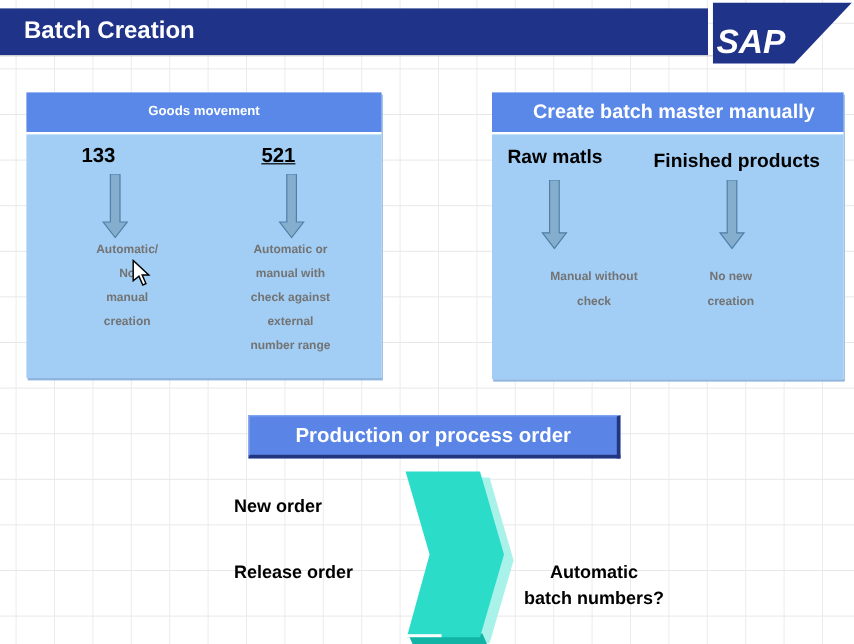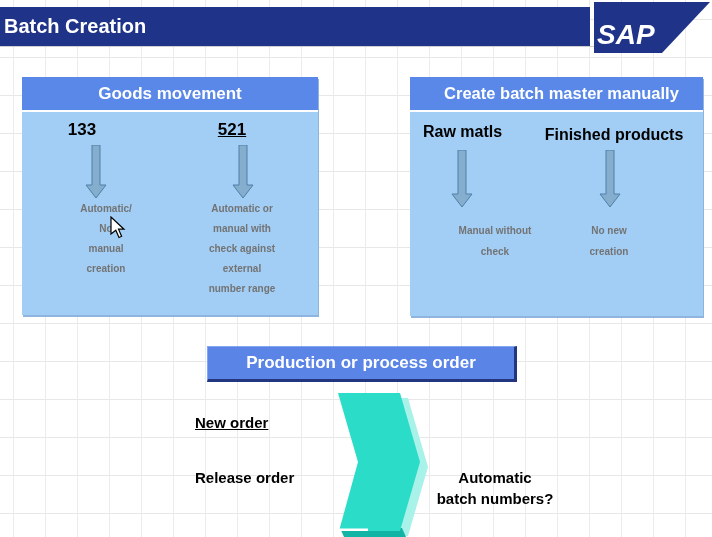--- a/index.html
+++ b/index.html
@@ -14,29 +14,29 @@
       linear-gradient(to bottom, #e7e7e7 1px, transparent 1px);
     background-size:32px 38px;
     background-position:13px 19px;
   }
   .abs{position:absolute;}
   
   .titlebar{
     left:0;top:7px;width:590px;height:39px;
     background:#1f3389;color:#fff;
     font-size:20px;font-weight:bold;
-    line-height:39px;padding-left:4px;box-sizing:border-box;
+    line-height:39px;padding-left:20px;box-sizing:border-box;
   }
   .header-underline{left:0;top:46px;width:594px;height:1px;background:#cfcfcf;}
   
   .box{background:#ffffff;box-shadow:1px 2px 0 #8fb5de;}
   .box-header{
     position:absolute;left:0;top:0;right:0;height:33px;
     background:#5988e8;color:#fff;text-align:center;
-    font-size:17px;font-weight:bold;line-height:33px;
+    font-size:11px;font-weight:bold;line-height:33px;
   }
   .box-body{position:absolute;left:0;top:35px;right:0;bottom:0;background:#a2cef5;}
   .blabel{position:absolute;font-size:17px;font-weight:bold;color:#000;text-align:center;}
   .bdesc{position:absolute;font-size:10px;font-weight:bold;color:#737373;
          line-height:20px;white-space:pre-line;text-align:center;}
   .bdesc2{line-height:21px;}
   
   .prod-bar{
     left:207px;top:346px;width:306px;height:32px;
     background:#5a85e6;color:#fff;text-align:center;
@@ -99,21 +99,21 @@
       <polygon points="8,0 16,0 16,44 22,44 12,57 2,44 8,44" fill="#85aece" stroke="#4f7fa6" stroke-width="1"></polygon>
     </svg>
     <div class="bdesc bdesc2" style="left:10px;top:143px;width:150px;">Manual without
 check</div>
     <div class="bdesc bdesc2" style="left:144px;top:143px;width:110px;">No new
 creation</div>
   </div>
 
   <div class="abs prod-bar">Production or process order</div>
 
-  <div class="abs flow-label" style="left:195px;top:414px;text-decoration:underline;">New order</div>
+  <div class="abs flow-label" style="left:195px;top:414px;">New order</div>
   <div class="abs flow-label" style="left:195px;top:469px;">Release order</div>
 
   <svg class="abs" style="left:330px;top:388px;" width="105" height="150" viewBox="0 0 105 150">
     <polygon points="16,10 78,10 98,79 78,148 17,148 36,79" fill="#a9f2e9"></polygon>
     <polygon points="10,140 72,140 76,149 14,149" fill="#12b5a5"></polygon>
     <polygon points="8,5 70,5 90,74 70,143 9,143 28,74" fill="#2bdcc9"></polygon>
     <rect x="8" y="140.5" width="30" height="2.5" fill="#ffffff"></rect>
   </svg>
 
   <div class="abs question">Automatic

